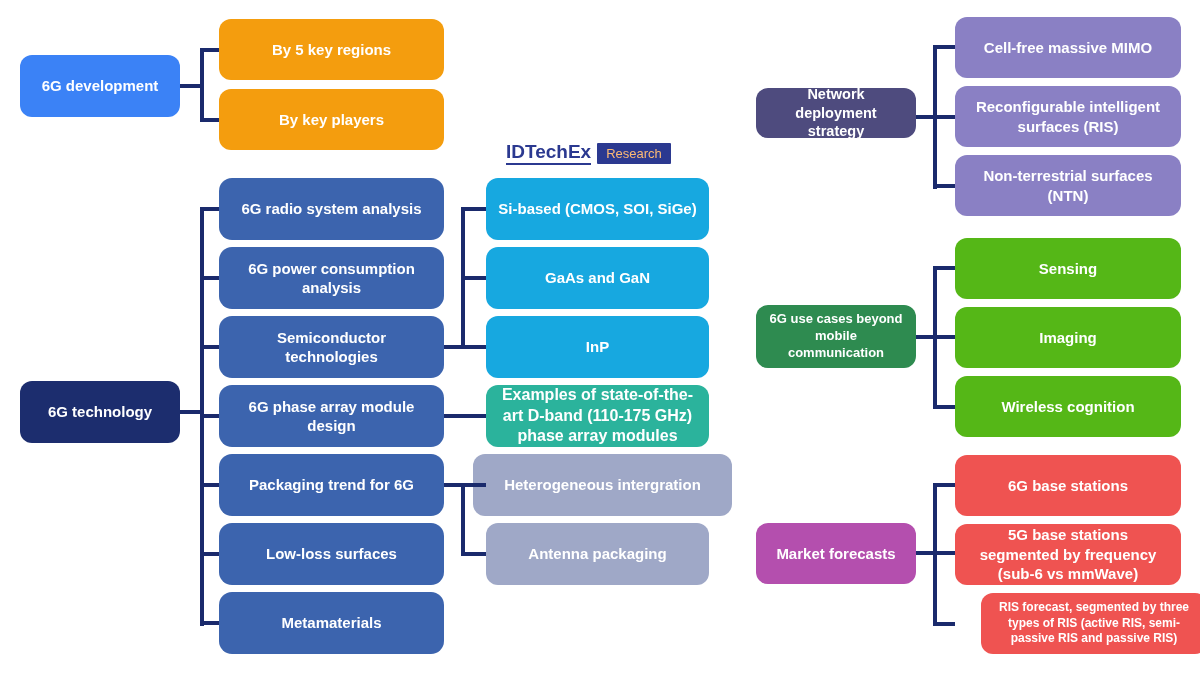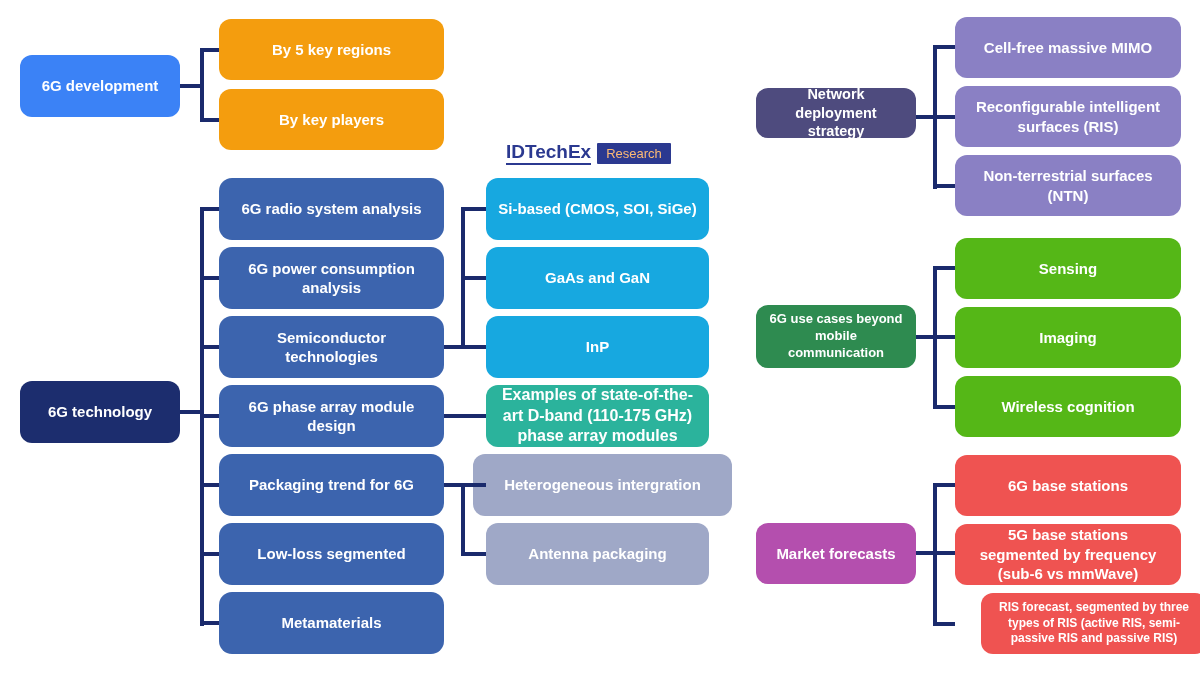--- a/index.html
+++ b/index.html
@@ -51,21 +51,21 @@
   <div class="v-line" style="left:200px;top:48px;height:74px"></div>
   <div class="h-line" style="left:204px;top:48px;width:15px"></div>
   <div class="h-line" style="left:204px;top:118px;width:15px"></div>
 
   <div class="node c-tech-parent" style="left:20px;top:381px;width:160px;height:62px">6G technology</div>
   <div class="node c-tech-child" style="left:219px;top:178px;width:225px;height:62px">6G radio system analysis</div>
   <div class="node c-tech-child" style="left:219px;top:247px;width:225px;height:62px">6G power consumption analysis</div>
   <div class="node c-tech-child" style="left:219px;top:316px;width:225px;height:62px">Semiconductor technologies</div>
   <div class="node c-tech-child" style="left:219px;top:385px;width:225px;height:62px">6G phase array module design</div>
   <div class="node c-tech-child" style="left:219px;top:454px;width:225px;height:62px">Packaging trend for 6G</div>
-  <div class="node c-tech-child" style="left:219px;top:523px;width:225px;height:62px">Low-loss segmented</div>
+  <div class="node c-tech-child" style="left:219px;top:523px;width:225px;height:62px">Low-loss surfaces</div>
   <div class="node c-tech-child" style="left:219px;top:592px;width:225px;height:62px">Metamaterials</div>
 
   <div class="h-line" style="left:180px;top:410px;width:24px"></div>
   <div class="v-line" style="left:200px;top:207px;height:419px"></div>
   <div class="h-line" style="left:204px;top:207px;width:15px"></div>
   <div class="h-line" style="left:204px;top:276px;width:15px"></div>
   <div class="h-line" style="left:204px;top:345px;width:15px"></div>
   <div class="h-line" style="left:204px;top:414px;width:15px"></div>
   <div class="h-line" style="left:204px;top:483px;width:15px"></div>
   <div class="h-line" style="left:204px;top:552px;width:15px"></div>

